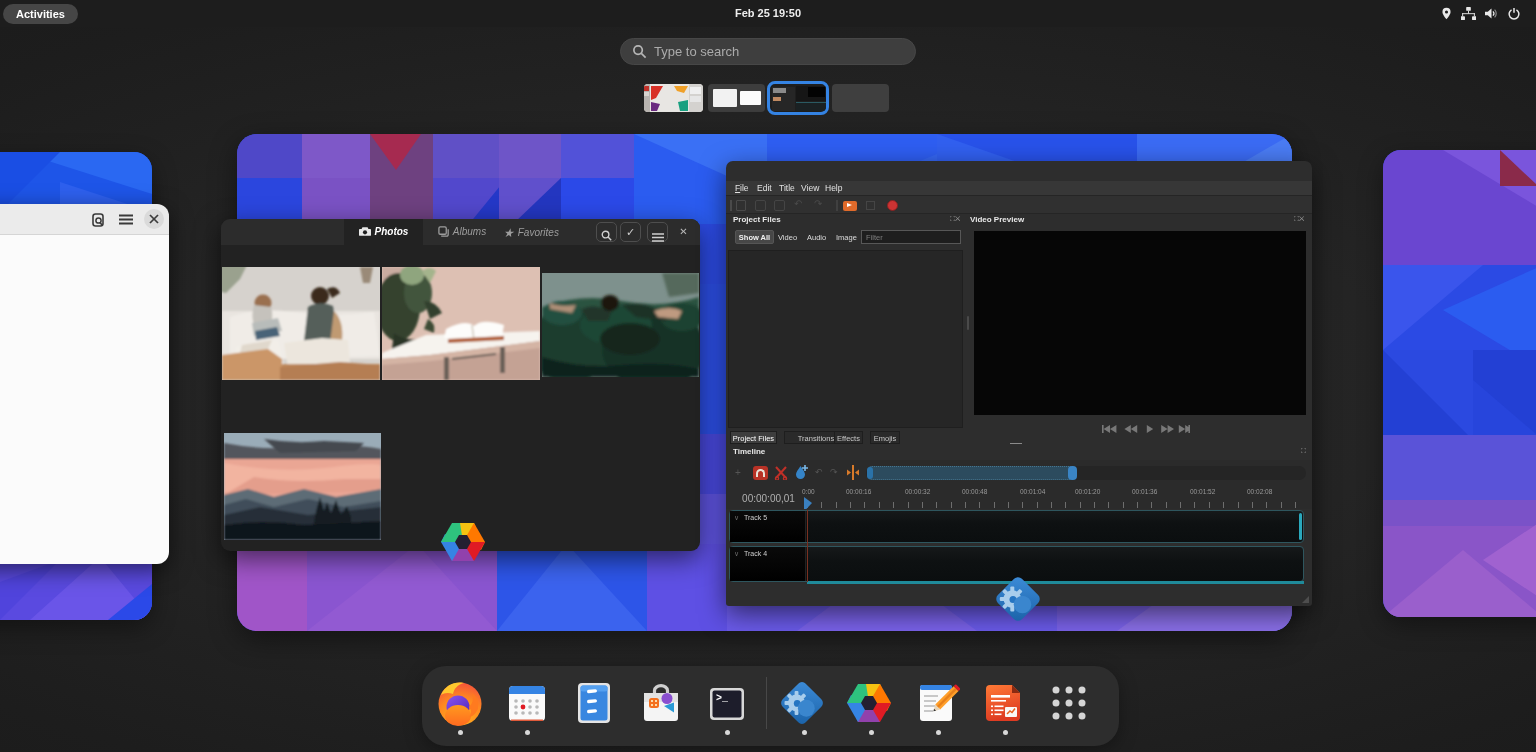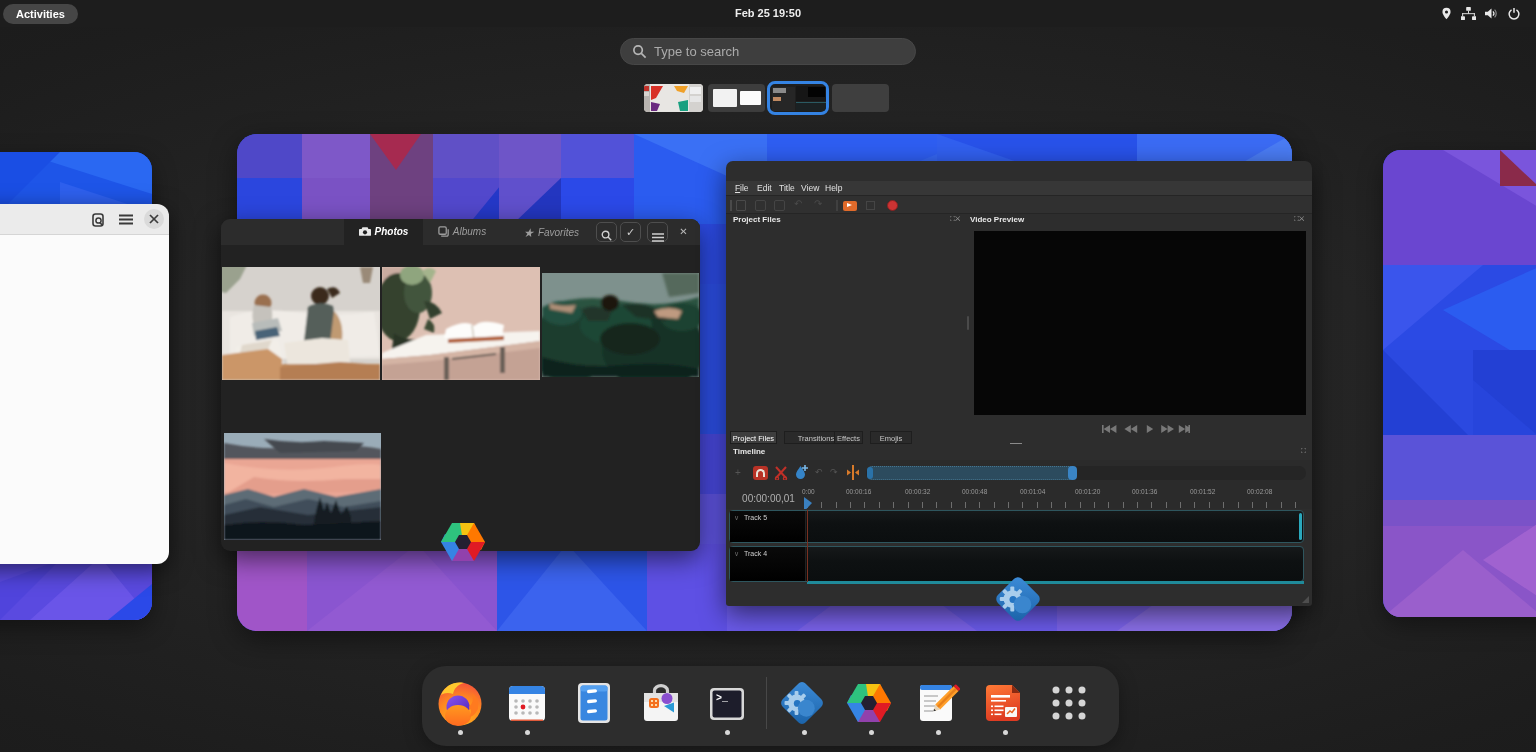--- a/index.html
+++ b/index.html
@@ -244,21 +244,21 @@
   <div class="tab sel" style="left:123px;width:79px;text-align:center;">
     <svg style="position:relative;top:2px;margin-right:4px" width="12" height="11" viewBox="0 0 14 12">
         <path fill="#e8e8e8" d="M4 1h6l1 2h2a1 1 0 0 1 1 1v6a1 1 0 0 1-1 1H1a1 1 0 0 1-1-1V4a1 1 0 0 1 1-1h2z"></path>
         <circle cx="7" cy="7" r="2.4" fill="#1f1f1f"></circle>
       </svg>Photos</div>
   <div class="tab" style="left:202px;width:78px;text-align:center;">
     <svg style="position:relative;top:2px;margin-right:4px" width="11" height="11" viewBox="0 0 12 12">
         <rect x="1" y="1" width="8" height="8" rx="1.4" fill="none" stroke="#9d9d9d" stroke-width="1.4"></rect>
         <path d="M3.5 11h6.2a1.4 1.4 0 0 0 1.4-1.4V3.5" fill="none" stroke="#9d9d9d" stroke-width="1.4"></path>
       </svg>Albums</div>
-  <div class="tab" style="left:282px;width:76px;text-align:right;"><span style="font-size:12px;position:relative;top:0.5px;margin-right:4px">★</span>Favorites</div>
+  <div class="tab" style="left:282px;width:76px;text-align:left;"><span style="font-size:12px;position:relative;top:0.5px;margin-right:4px">★</span>Favorites</div>
   <div class="hbtn" style="left:375px;"><svg width="11" height="11" viewBox="0 0 14 14" style="position:relative;top:3px">
         <g stroke="#cfcfcf" stroke-width="1.8" fill="none">
           <circle cx="5.8" cy="5.8" r="4.2"></circle>
           <line x1="9" y1="9" x2="13" y2="13"></line>
         </g>
       </svg></div>
   <div class="hbtn" style="left:399px;font-size:11px;">✓</div>
   <div class="hbtn" style="left:426px;"><svg width="12" height="9" viewBox="0 0 12 9" style="position:relative;top:4px">
         <g stroke="#cfcfcf" stroke-width="1.6">
           <line x1="0" y1="1" x2="12" y2="1"></line>
@@ -399,36 +399,44 @@
       </div>
     <div class="abs" style="left:140px;top:5px;width:9px;height:9px;border:1.5px solid #454545;"></div>
     <div class="abs" style="left:161px;top:4px;width:11px;height:11px;border-radius:50%;background:#c33;border:1px solid #822;"></div>
   </div>
   <div class="abs" id="os-labels">
     <span class="t" style="left:7px;top:1px;">Project Files</span>
     <span class="t" style="left:224px;top:1px;color:#9a9a9a;font-weight:normal;font-size:7px;">⛶✕</span>
     <span class="t" style="left:244px;top:1px;">Video Preview</span>
     <span class="t" style="left:568px;top:1px;color:#9a9a9a;font-weight:normal;font-size:7px;">⛶✕</span>
   </div>
+  <div class="abs" id="os-left">
+    <div class="abs" style="left:7px;top:3px;width:39px;height:14px;background:#474747;border:1px solid #555;border-radius:2px;color:#f2f2f2;font-size:7.5px;font-weight:bold;text-align:center;line-height:13px;">Show All</div>
+    <div class="abs t" style="left:50px;top:6px;color:#ddd;font-size:7.5px;">Video</div>
+    <div class="abs t" style="left:79px;top:6px;color:#ddd;font-size:7.5px;">Audio</div>
+    <div class="abs t" style="left:108px;top:6px;color:#ddd;font-size:7.5px;">Image</div>
+    <div class="abs" style="left:133px;top:3px;width:100px;height:14px;background:#1e1e1e;border:1px solid #575757;color:#7e7e7e;font-size:7.5px;line-height:13px;padding-left:4px;">Filter</div>
+    <div class="abs" id="os-files"></div>
+  </div>
   <div class="abs" id="os-preview"></div>
   <div class="abs" style="left:241px;top:155px;width:2px;height:14px;background:#4a4a4a;border-radius:1px;"></div>
   <div class="abs" style="right:3px;bottom:3px;width:0;height:0;border-left:7px solid transparent;border-bottom:7px solid #4e4e4e;"></div>
   <svg class="abs" style="left:376px;top:264px" width="88" height="8" viewBox="0 0 110 10" fill="#787878">
     <path d="M0 0h2v10H0z M10 0 2 5l8 5z M18 0l-8 5 8 5z"></path>
     <path d="M36 0l-8 5 8 5z M44 0l-8 5 8 5z"></path>
     <path d="M56 0l8 5-8 5z"></path>
     <path d="M74 0l8 5-8 5z M82 0l8 5-8 5z"></path>
     <path d="M96 0l8 5-8 5z M104 0l8 5-8 5z M108 0h2v10h-2z"></path>
   </svg>
   <div class="abs" style="left:284px;top:282px;width:12px;height:2px;background:#8a8a8a;"></div>
   <div class="abs" id="os-tabs">
     <div style="left:4px;width:47px;background:#3e3e3e;color:#fff;">Project Files</div>
     <div style="left:58px;width:64px;">Transitions</div>
     <div style="left:108px;width:29px;">Effects</div>
-    <div style="left:144px;width:42px;">Emojis</div>
+    <div style="left:144px;width:30px;">Emojis</div>
   </div>
   <div class="abs" id="os-timeline-label">
       <span class="t" style="left:7px;top:3px;">Timeline</span>
       <span class="t" style="right:6px;top:3px;color:#9a9a9a;font-weight:normal;font-size:7px;">⛶</span>
     </div>
   <div class="abs" id="os-tltools">
     <span class="t" style="left:9px;top:7px;color:#555;font-size:10px;">+</span>
     <div class="abs" style="left:27px;top:6px;width:15px;height:14px;background:#b83226;border-radius:3px;">
         <div style="position:absolute;left:3px;top:3px;width:9px;height:8px;border:2.5px solid #e8e2d8;border-bottom:none;border-radius:5px 5px 0 0;"></div>
       </div>

